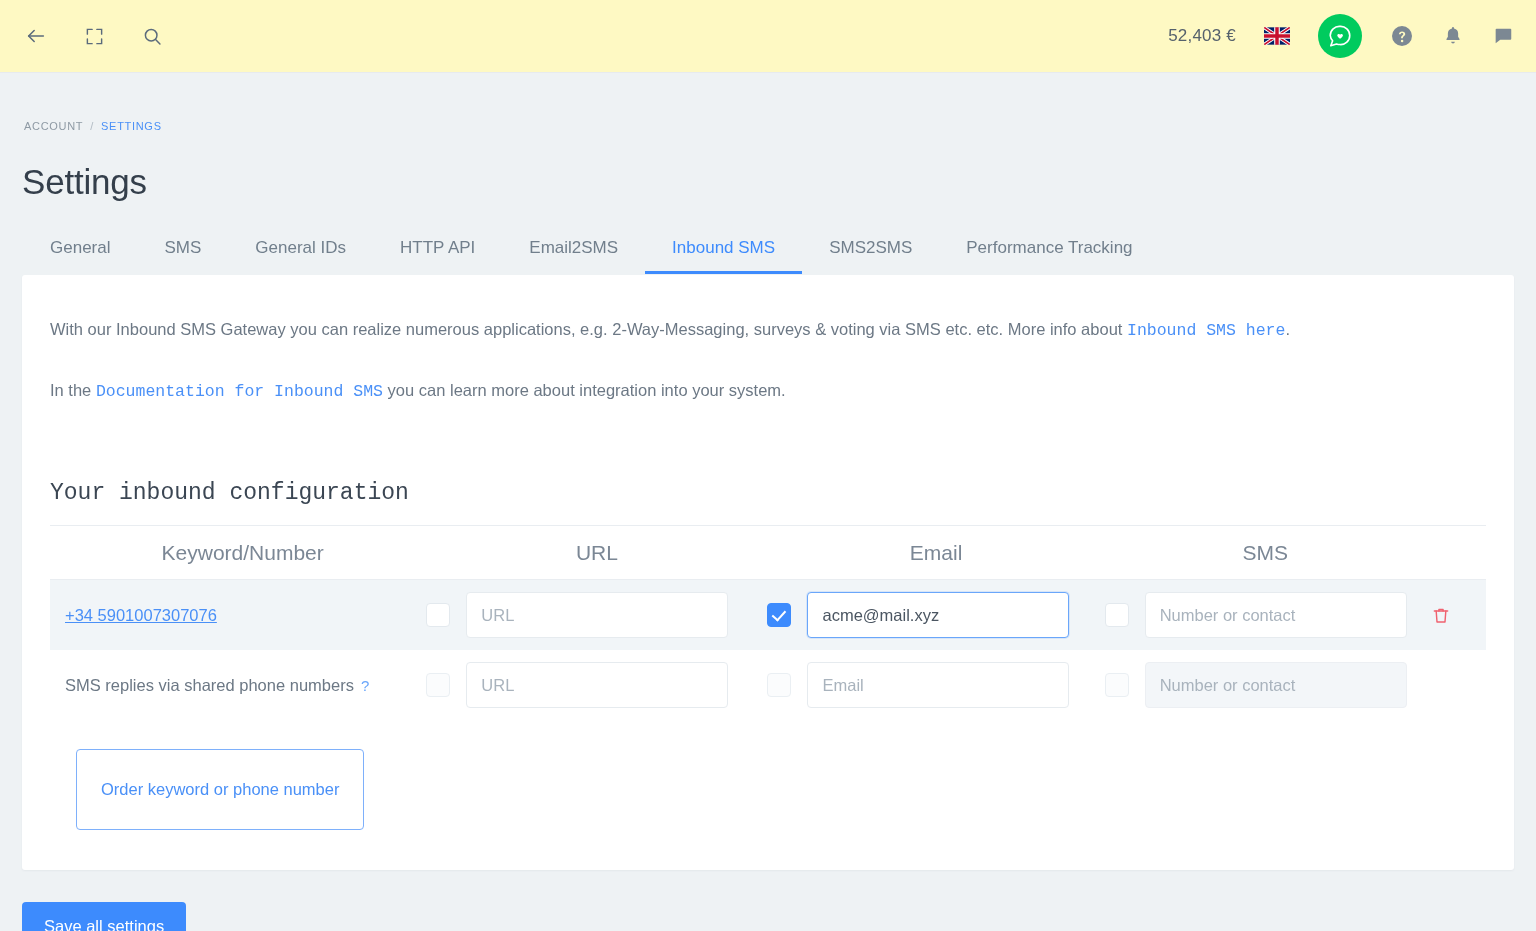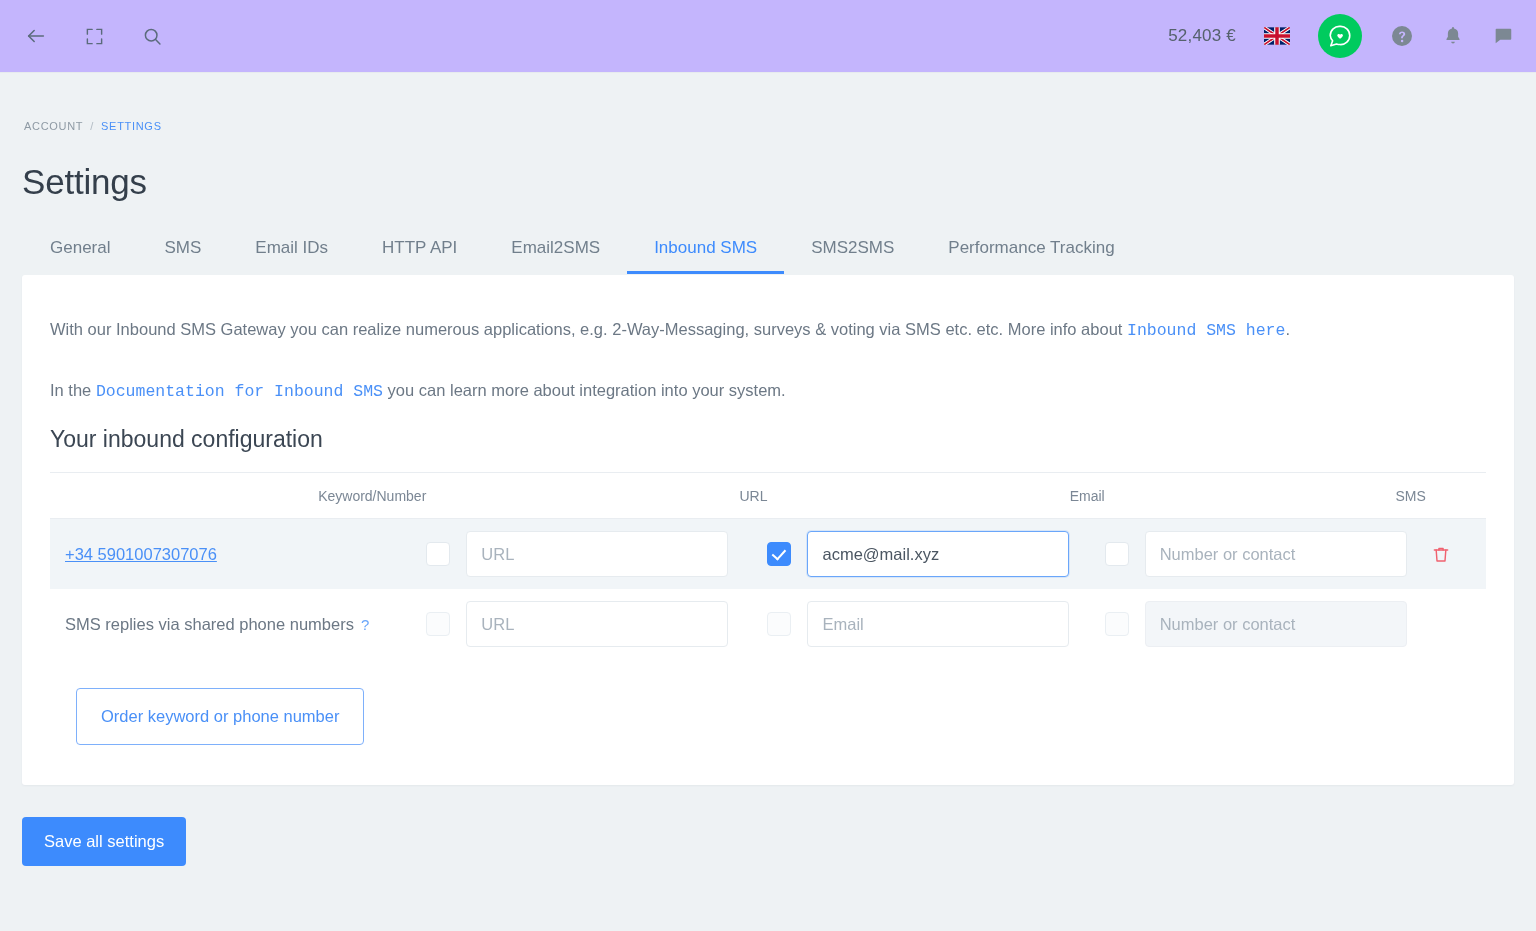--- a/index.html
+++ b/index.html
@@ -7,21 +7,21 @@
     margin: 0; padding: 0;
     width: 1536px; height: 931px;
     background: #eef2f4;
     font-family: "Liberation Sans", sans-serif;
     -webkit-font-smoothing: antialiased;
   }
 
   
   .topbar {
     height: 73px;
-    background: #c4b5fd;
+    background: #fef9c3;
     display: flex;
     padding: 0 22px 0 20px;
     border-bottom: 1px solid #e7ebee;
   }
   .topbar-left { display: flex; align-items: center; gap: 26px; }
   .icon-btn {
     width: 32px; height: 32px;
     display: flex; align-items: center; justify-content: center;
     color: #5b6b7c;
     cursor: pointer;
@@ -105,36 +105,37 @@
   .intro {
     font-size: 16.5px;
     color: #6c7885;
     line-height: 1.55;
     margin: 10px 0 0 0;
   }
   .intro + .intro { margin-top: 34px; }
   a.link { color: #4a90f7; text-decoration: none; cursor: pointer; font-family: Liberation Mono, monospace; }
 
   .section-title {
-    margin: 22px 0 0 0;
+    margin: 76px 0 0 0;
     font-size: 23px;
     font-weight: 400;
     color: #3b4653;
+    font-family: Liberation Mono, monospace;
   }
   .section-sub {
     margin: 22px 0 0 0;
     font-size: 16px;
     color: #6c7885;
   }
 
   
   .tbl { width: 100%; margin-top: 19px; border-collapse: collapse; }
   .tbl thead th {
-    text-align: right;
-    font-size: 14px;
+    text-align: center;
+    font-size: 21px;
     font-weight: 400;
     color: #7b8795;
     padding: 15px 0 14px 0;
     border-top: 1px solid #e9edf1;
     border-bottom: 1px solid #e9edf1;
   }
   .col-key   { width: 375px; padding-left: 9px !important; }
   .col-url   { width: 340px; }
   .col-email { width: 336px; }
   .col-sms   { width: 320px; }
@@ -214,21 +215,21 @@
     color: #f0616f;
     cursor: pointer;
     display: flex; align-items: center; justify-content: center;
     width: 30px;
   }
 
   .order-btn {
     margin-top: 29px;
     margin-left: 26px;
     display: inline-block;
-    padding: 18px 24px;
+    padding: 30px 24px;
     border: 1px solid #7eb0fb;
     border-radius: 4px;
     background: #fff;
     color: #4a90f7;
     font-size: 16.5px;
     font-family: "Liberation Sans", sans-serif;
     cursor: pointer;
   }
 
   .save-btn {
@@ -317,21 +318,21 @@
     <span>ACCOUNT</span>
     <span class="sep">/</span>
     <span class="crumb-link">SETTINGS</span>
   </div>
 
   <h1 class="page-title">Settings</h1>
 
   <div class="tabs">
     <div class="tab"><span>General</span></div>
     <div class="tab"><span>SMS</span></div>
-    <div class="tab"><span>Email IDs</span></div>
+    <div class="tab"><span>General IDs</span></div>
     <div class="tab"><span>HTTP API</span></div>
     <div class="tab"><span>Email2SMS</span></div>
     <div class="tab active"><span>Inbound SMS</span></div>
     <div class="tab"><span>SMS2SMS</span></div>
     <div class="tab"><span>Performance Tracking</span></div>
   </div>
 
   <div class="card">
 
     <p class="intro">

